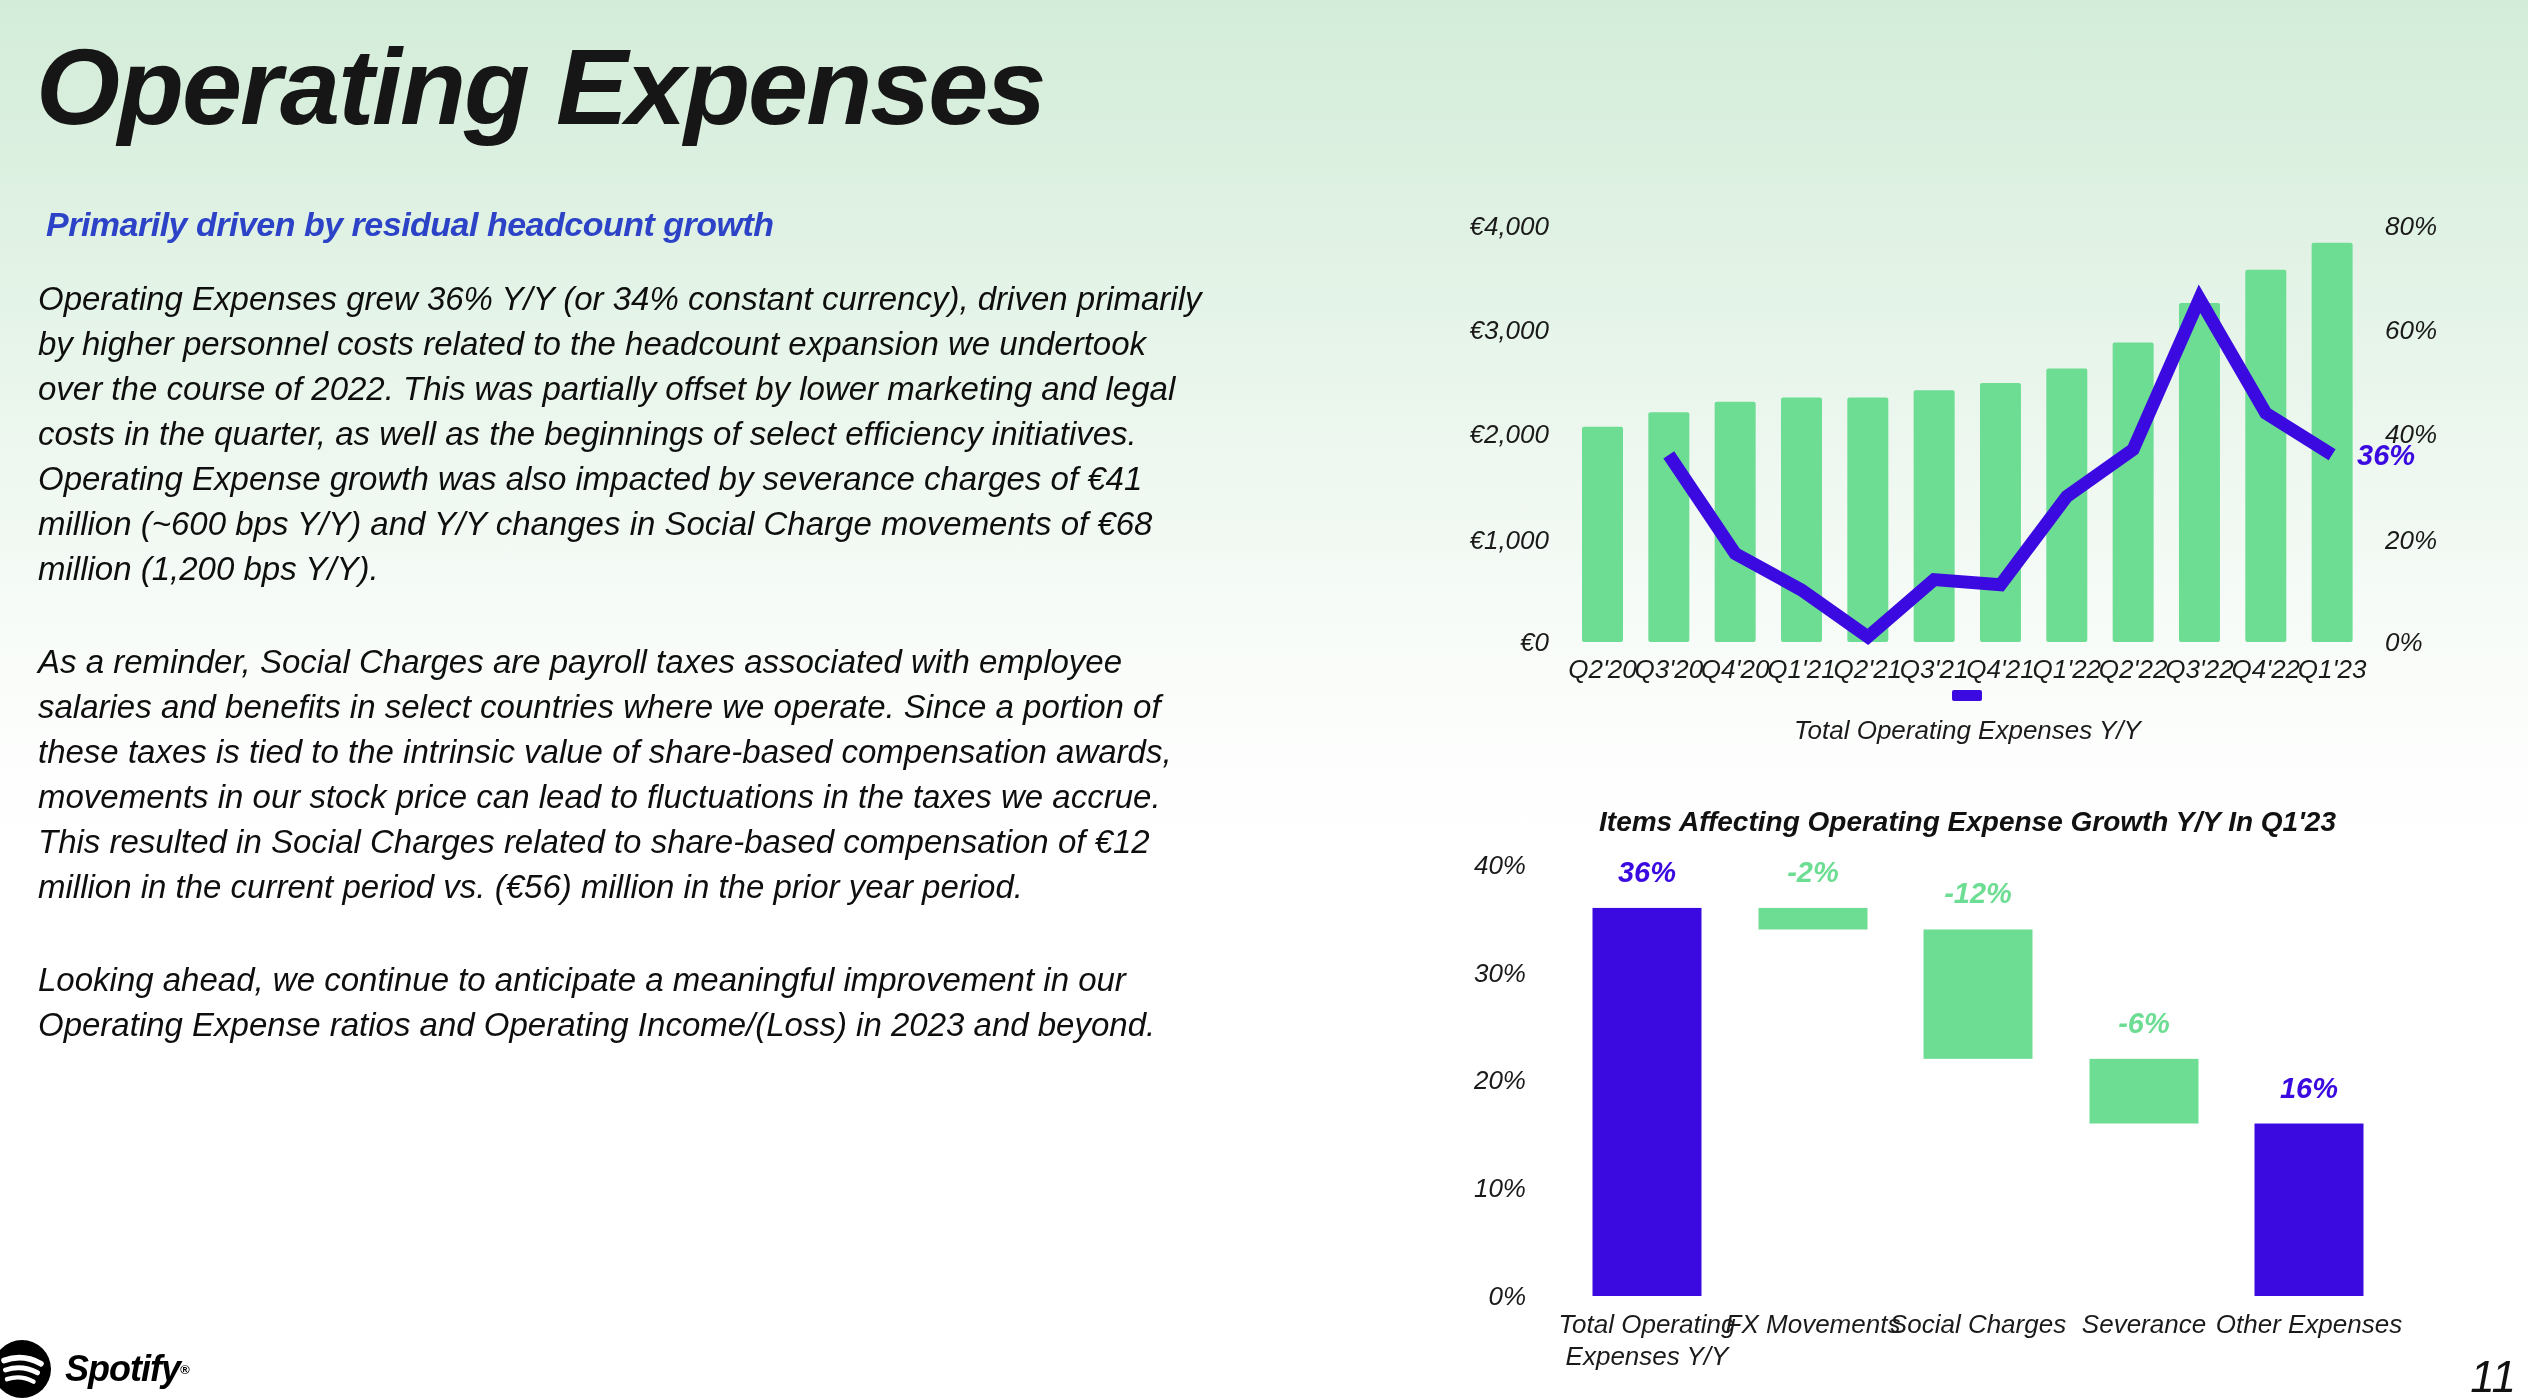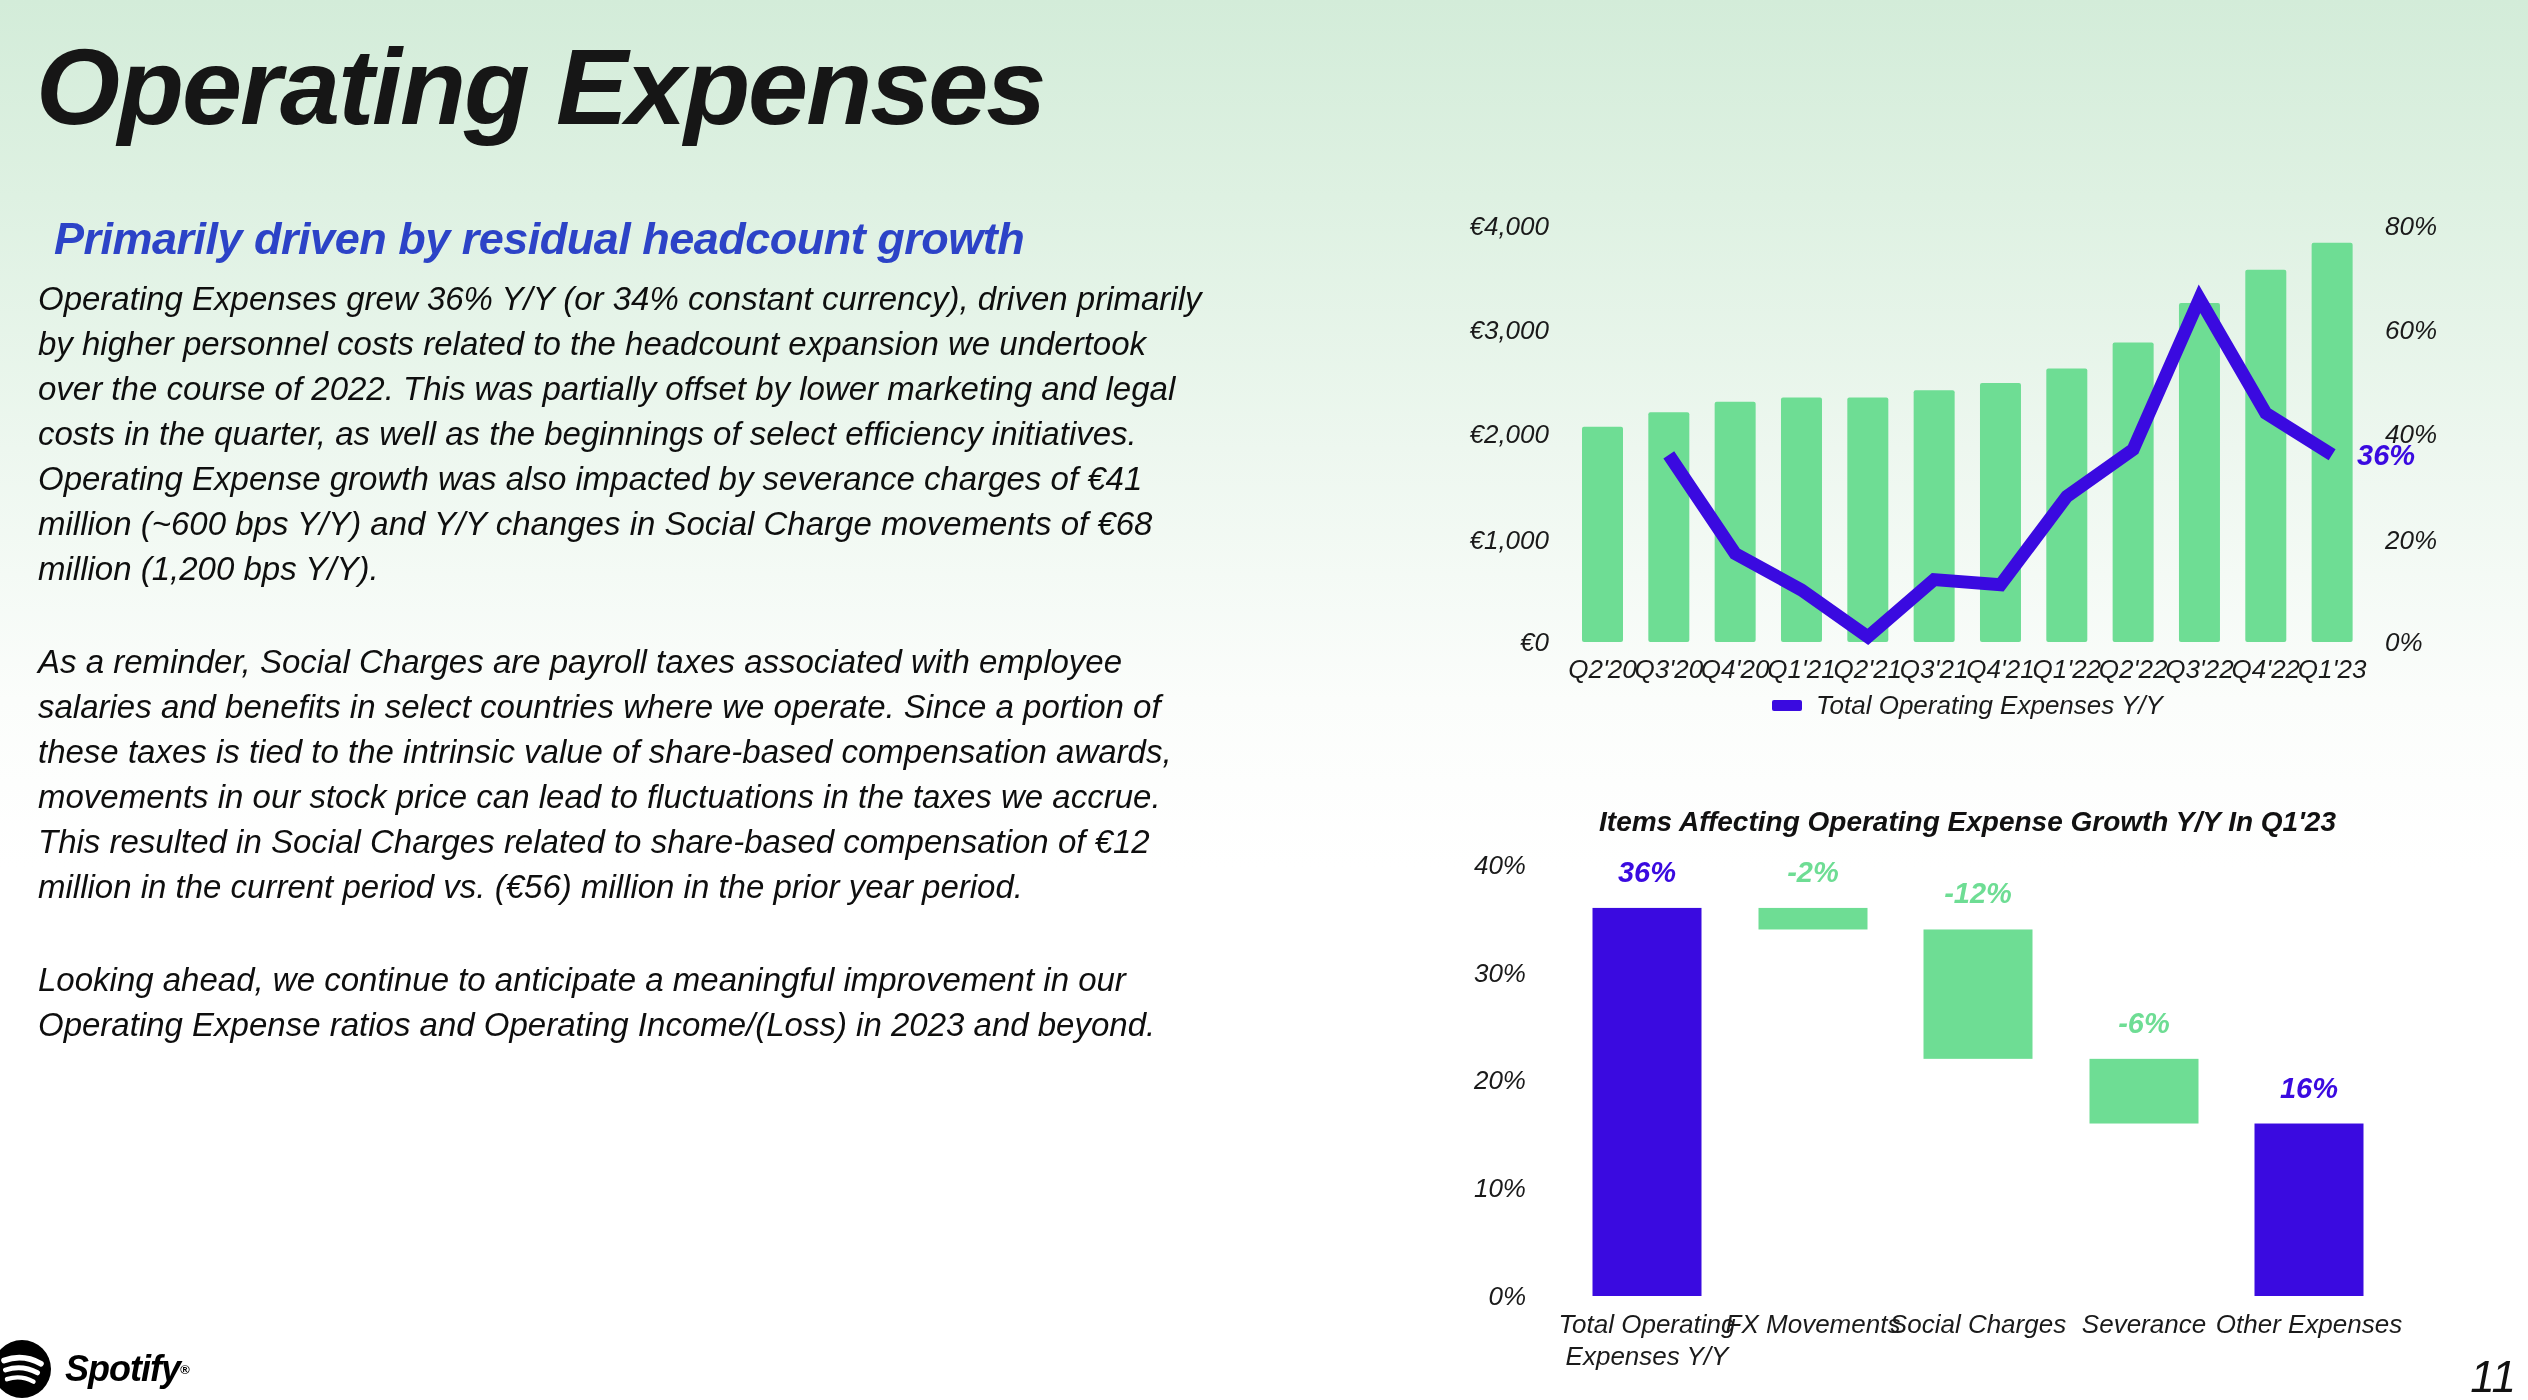--- a/index.html
+++ b/index.html
@@ -17,22 +17,22 @@
       #ffffff 62%,
       #ffffff 100%);
     font-style:italic;
   }
   
   .page-title{
     position:absolute;left:36px;top:30px;margin:0;
     font-size:108px;font-weight:bold;letter-spacing:-2px;line-height:1.05;
   }
   .page-subtitle{
-    position:absolute;left:38px;top:198px;margin:16px;
-    font-size:45px;font-weight:bold;letter-spacing:-0.5px;line-height:1.1;
+    position:absolute;left:38px;top:198px;margin:8px;
+    font-size:34px;font-weight:bold;letter-spacing:-0.5px;line-height:1.1;
   }
   .body-copy{
     position:absolute;left:38px;top:276px;width:1170px;
     font-size:33px;line-height:45px;
   }
   .body-copy p{margin:0 0 48px 0;}
   
   .chart-title{
     position:absolute;left:1480px;width:975px;text-align:center;
     font-size:28px;font-weight:bold;color:#111;
@@ -44,21 +44,21 @@
   #svg-waterfall{left:1480px;top:840px;}
   svg text{font-family:"Liberation Sans","DejaVu Sans",sans-serif;}
   .tick{font-size:26px;fill:#1a1a1a;}
   .dlabel{font-size:29px;font-weight:bold;}
   
   .legend{
     position:absolute;left:1480px;top:690px;width:975px;
     display:flex;justify-content:center;align-items:center;gap:30px;
     font-size:26px;color:#1a1a1a;
   }
-  .leg-item{display:flex;align-items:center;gap:14px;}
+  .leg-item{display:flex;align-items:center;gap:14px;flex-direction:column;}
   .swatch{display:inline-block;}
   .swatch.dash{width:30px;height:11px;border-radius:2px;}
   .swatch.square{width:21px;height:25px;border-radius:4px;}
   
   .logo{position:absolute;left:-9px;top:1336px;display:flex;align-items:center;}
   .logo-text{font-size:36px;font-weight:bold;letter-spacing:-1px;color:#000;margin-left:8px;}
   .logo-reg{font-size:13px;font-weight:bold;vertical-align:super;color:#000;}
   .page-number{
     position:absolute;right:12px;top:1352px;
     font-size:44px;color:#111;

